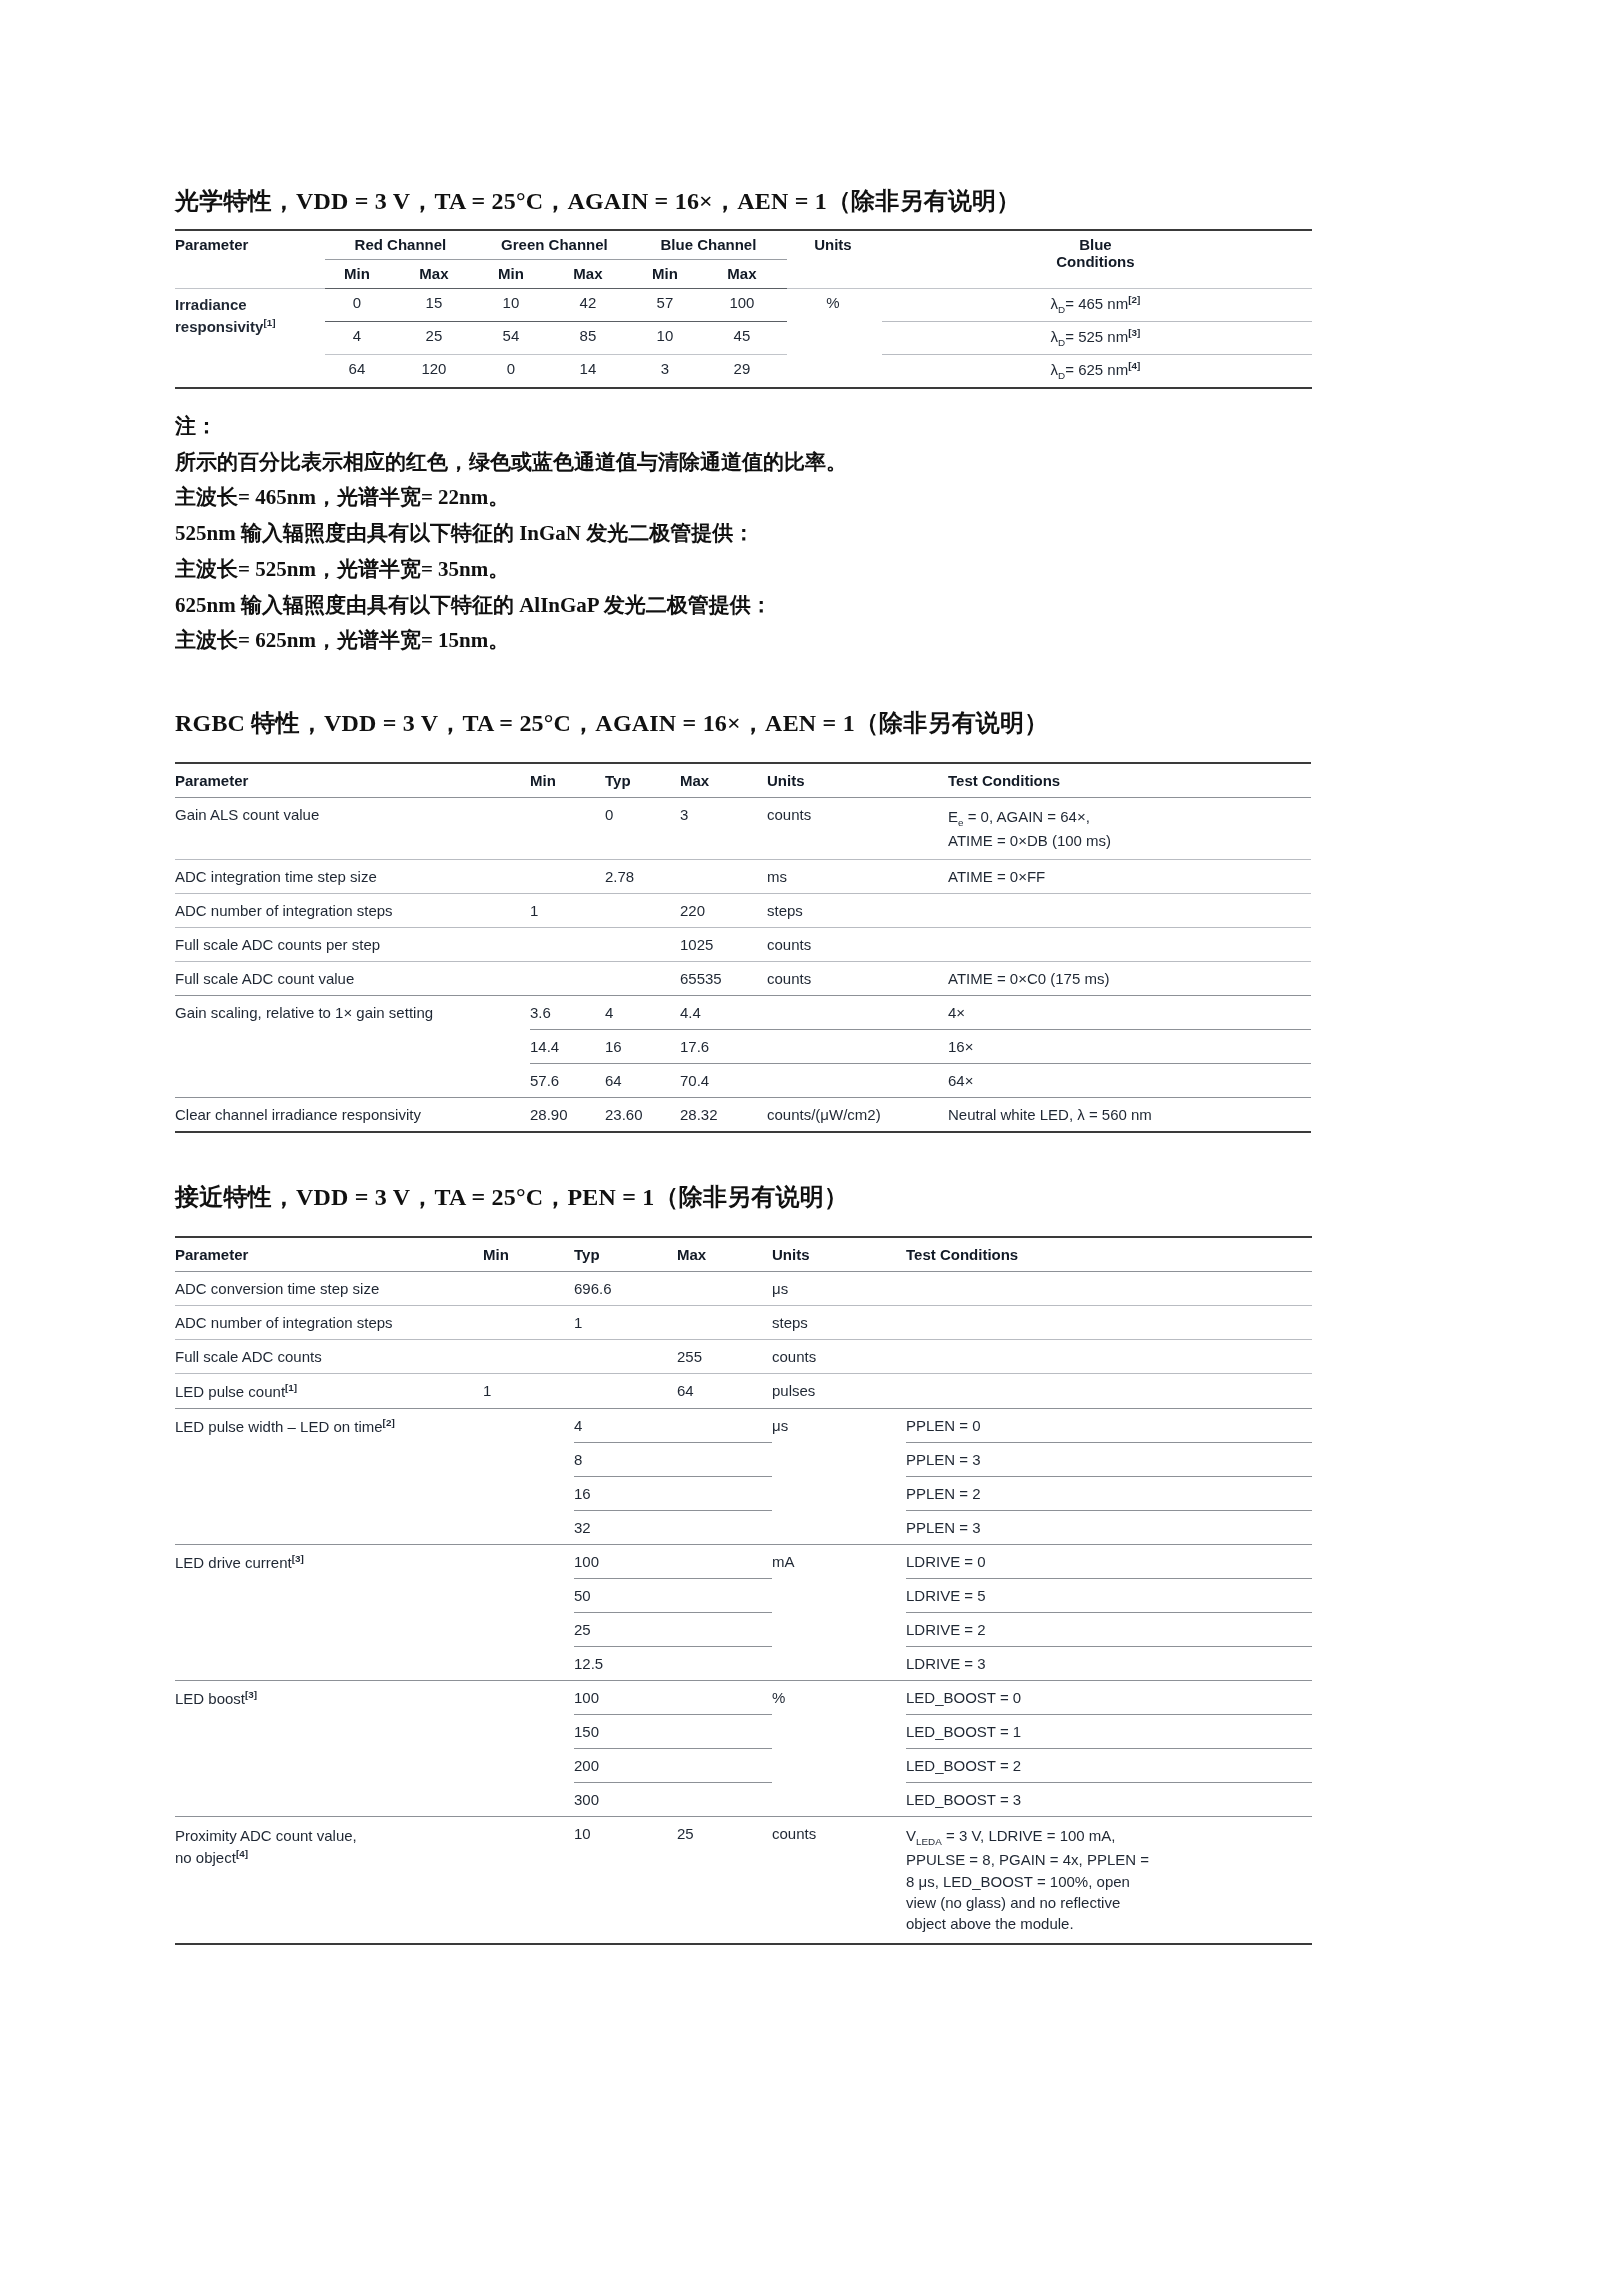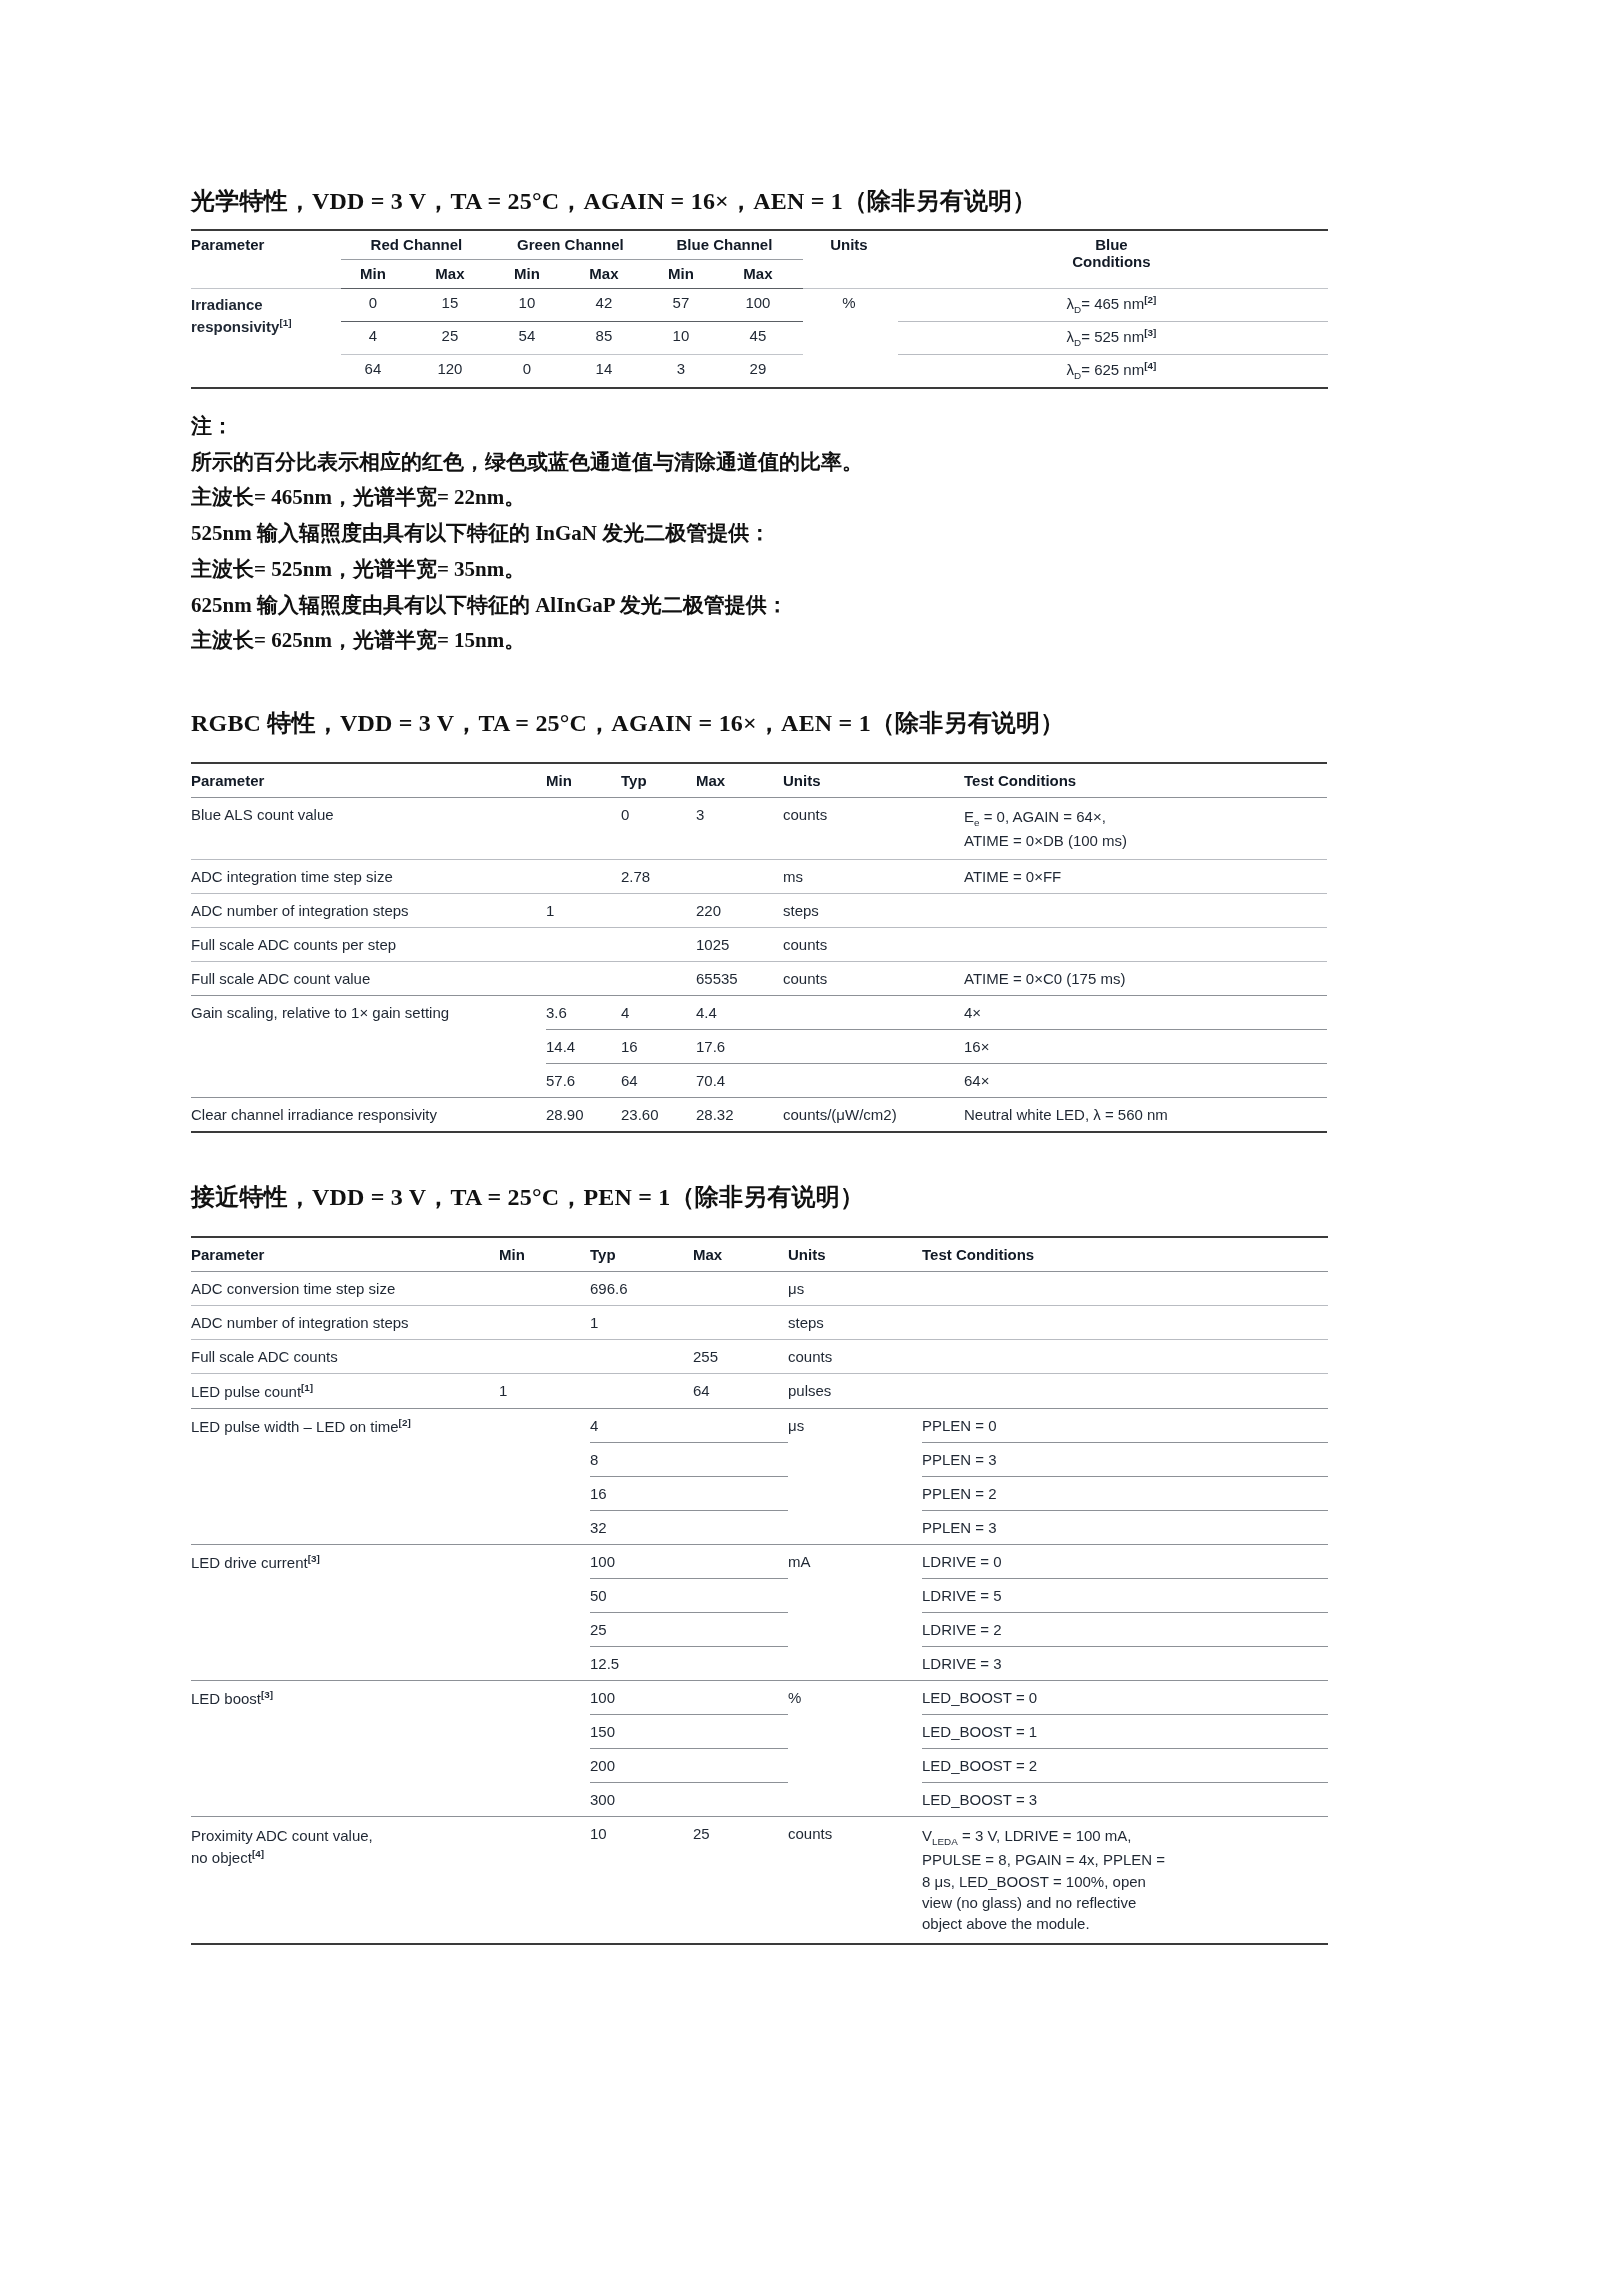--- a/index.html
+++ b/index.html
@@ -14,21 +14,20 @@
     color: #1a1a1a;
     position: relative;
     overflow: hidden;
   }
   .page {
     position: absolute;
     left: 0; top: 0;
     width: 1418px;
     height: 2295px;
     background: #ffffff;
-    margin-left: 16px;
   }
   .content {
     position: absolute;
     left: 175px;
     top: 186px;
     width: 1136px;
   }
 
   
   .sec-heading {
@@ -230,21 +229,21 @@
       <tr class="rule-top">
         <th>Parameter</th>
         <th>Min</th>
         <th>Typ</th>
         <th>Max</th>
         <th>Units</th>
         <th class="nowrap">Test Conditions</th>
       </tr>
 
       <tr>
-        <td class="rule-med">Blue ALS count value</td>
+        <td class="rule-med">Gain ALS count value</td>
         <td class="rule-med c-num"></td>
         <td class="rule-med c-num">0</td>
         <td class="rule-med c-num">3</td>
         <td class="rule-med">counts</td>
         <td class="rule-med cellbox">
           <span>E</span><sub class="sb">e</sub><span> = 0, AGAIN = 64×,</span><br>
           <span>ATIME = 0×DB (100 ms)</span>
         </td>
       </tr>
 

